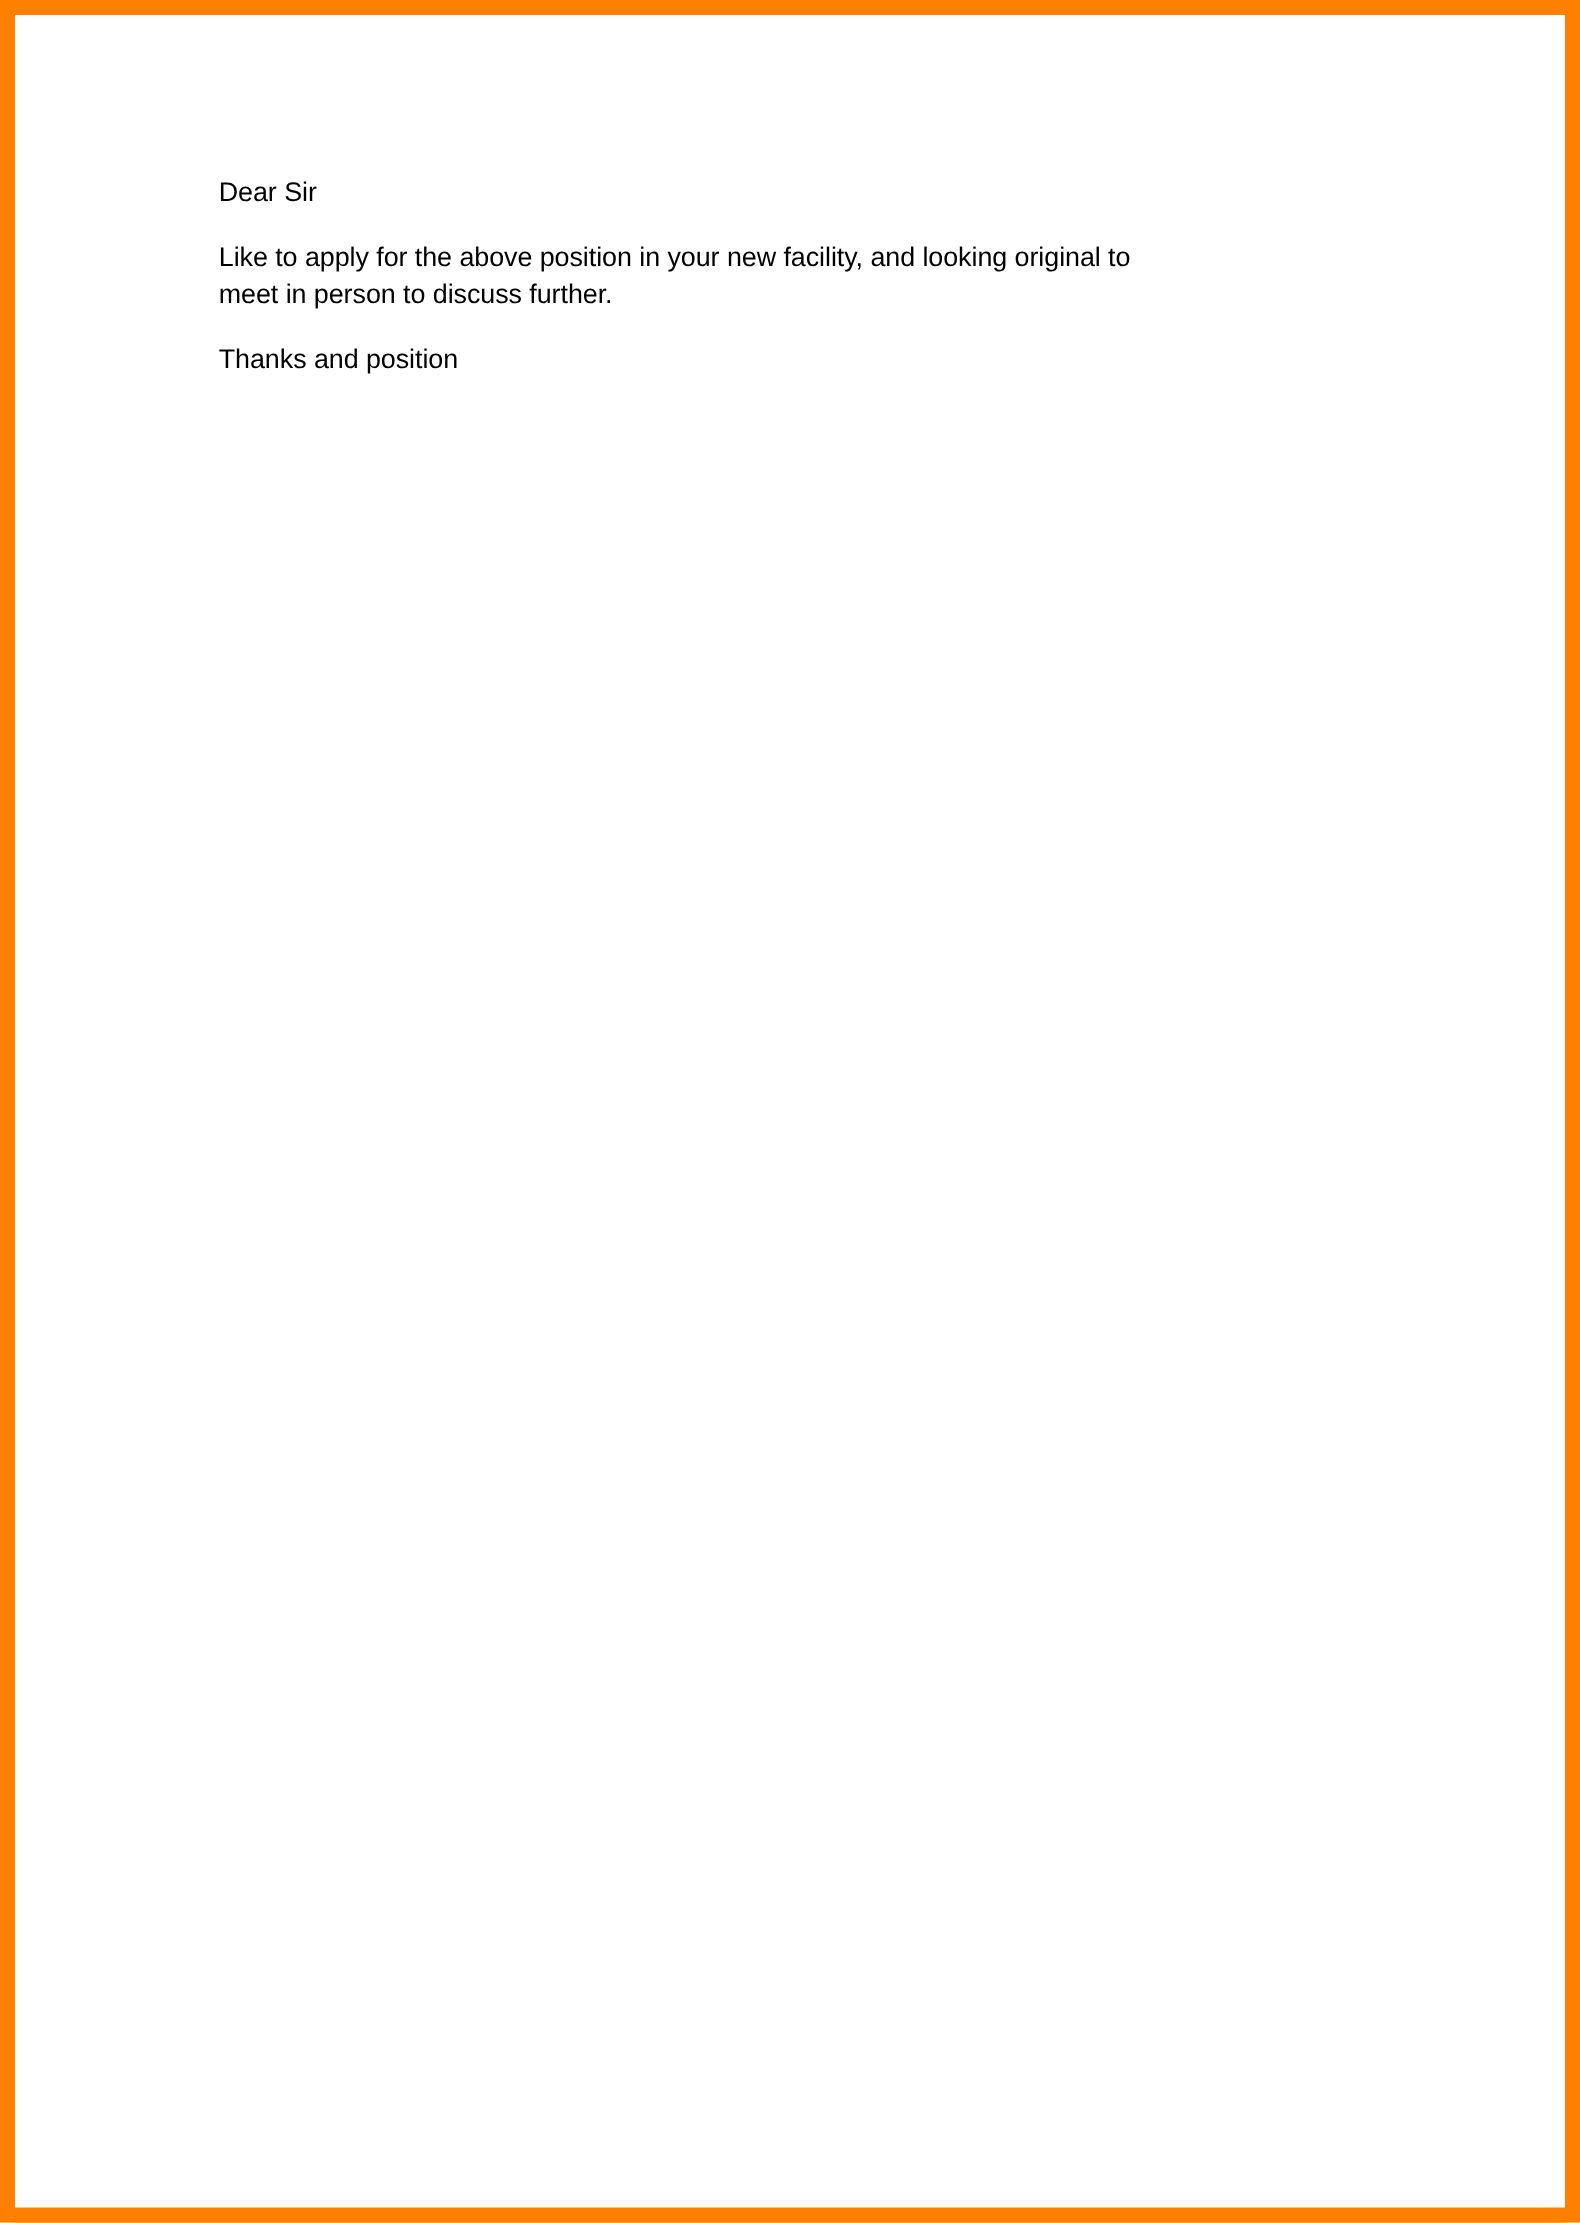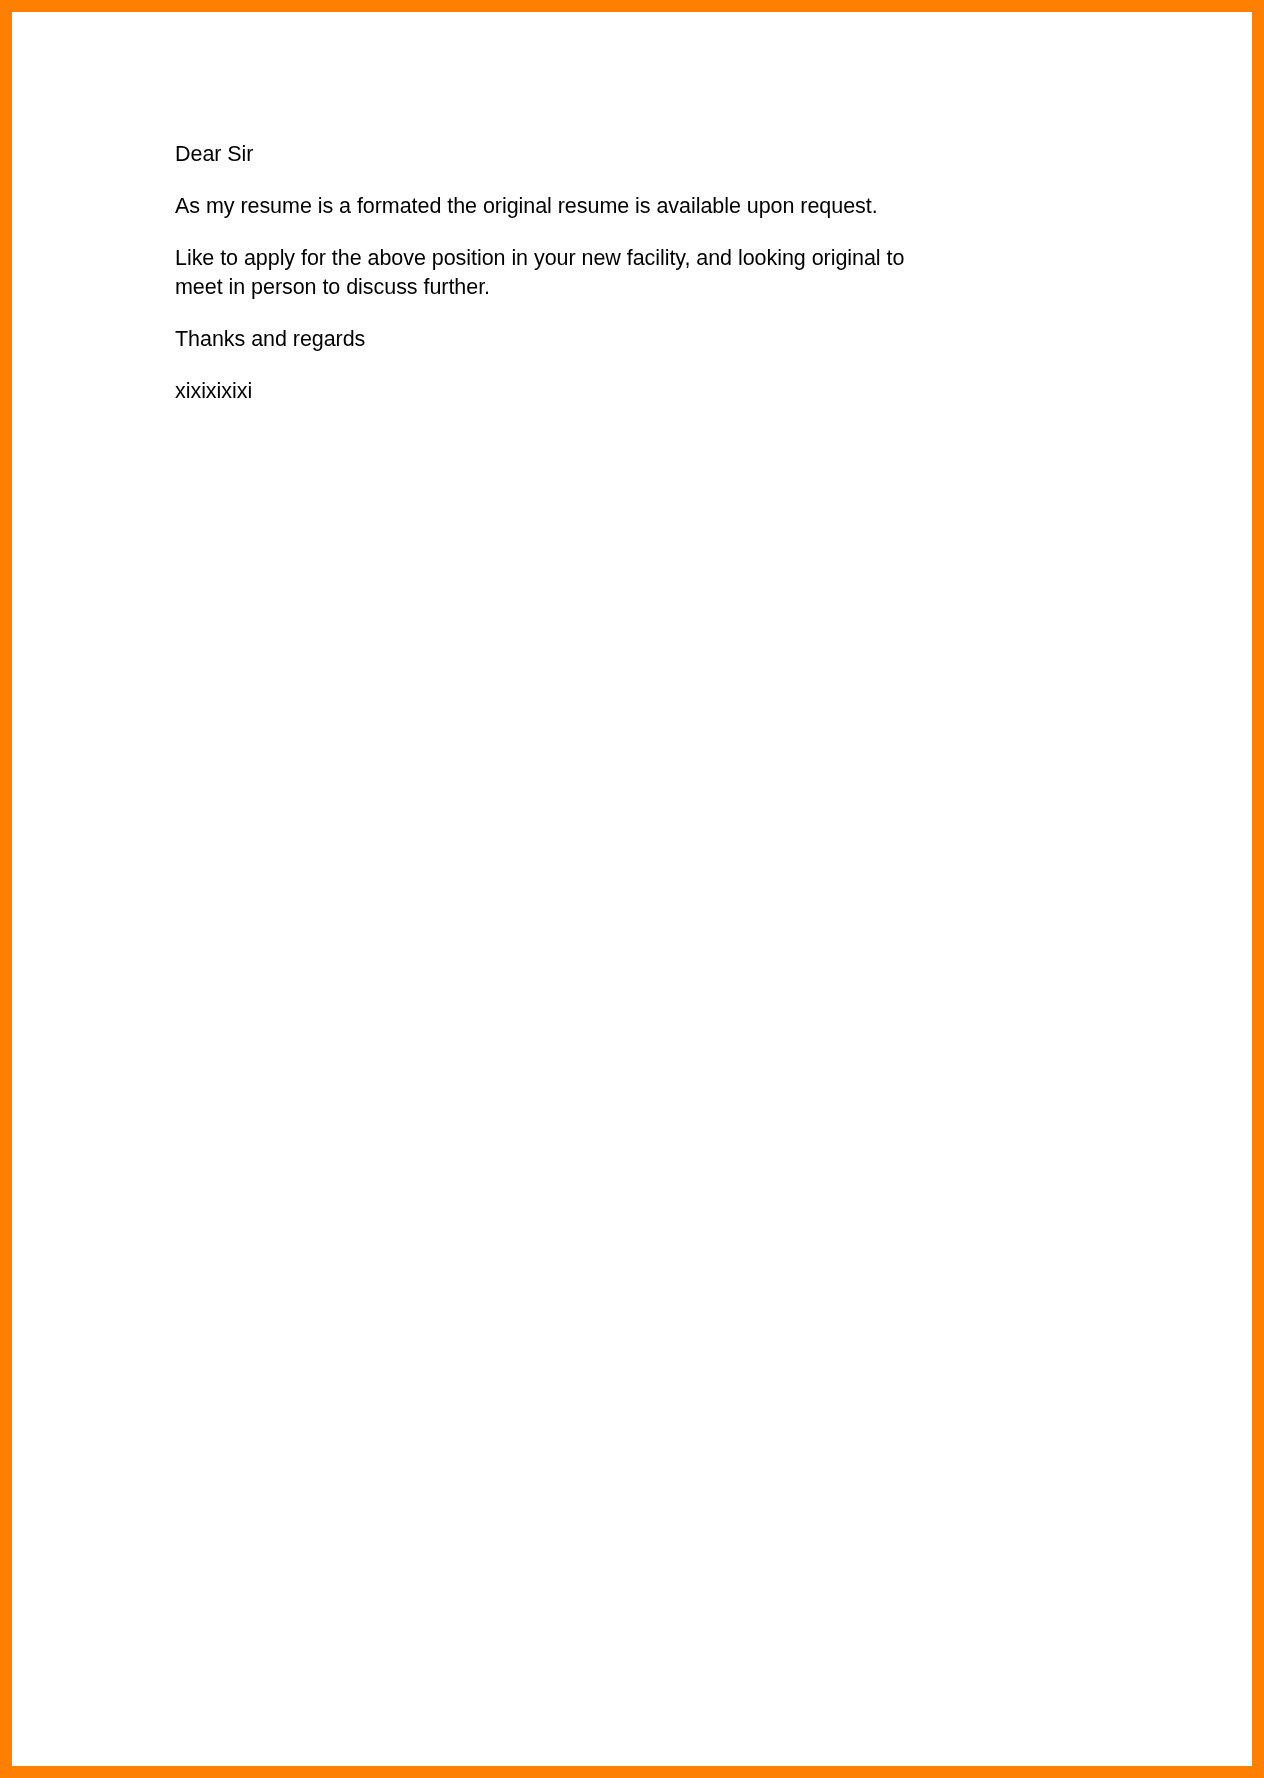--- a/index.html
+++ b/index.html
@@ -55,25 +55,23 @@
 </style>
 </head>
 <body>
 
 <div class="page-frame">
   <div class="page-sheet">
     <div class="letter-body">
 
       <p class="para salutation">Dear Sir</p>
 
-      <p class="para">As my resume is a formated the original resume is available upon request.</p>
 
 
       <p class="para">Like to apply for the above position in your new facility, and looking original to meet in person to discuss further.</p>
 
 
-      <p class="para">Thanks and regards</p>
+      <p class="para">Thanks and position</p>
 
-      <p class="para signature">xixixixixi</p>
 
     </div>
   </div>
 </div>
 
 </body></html>

